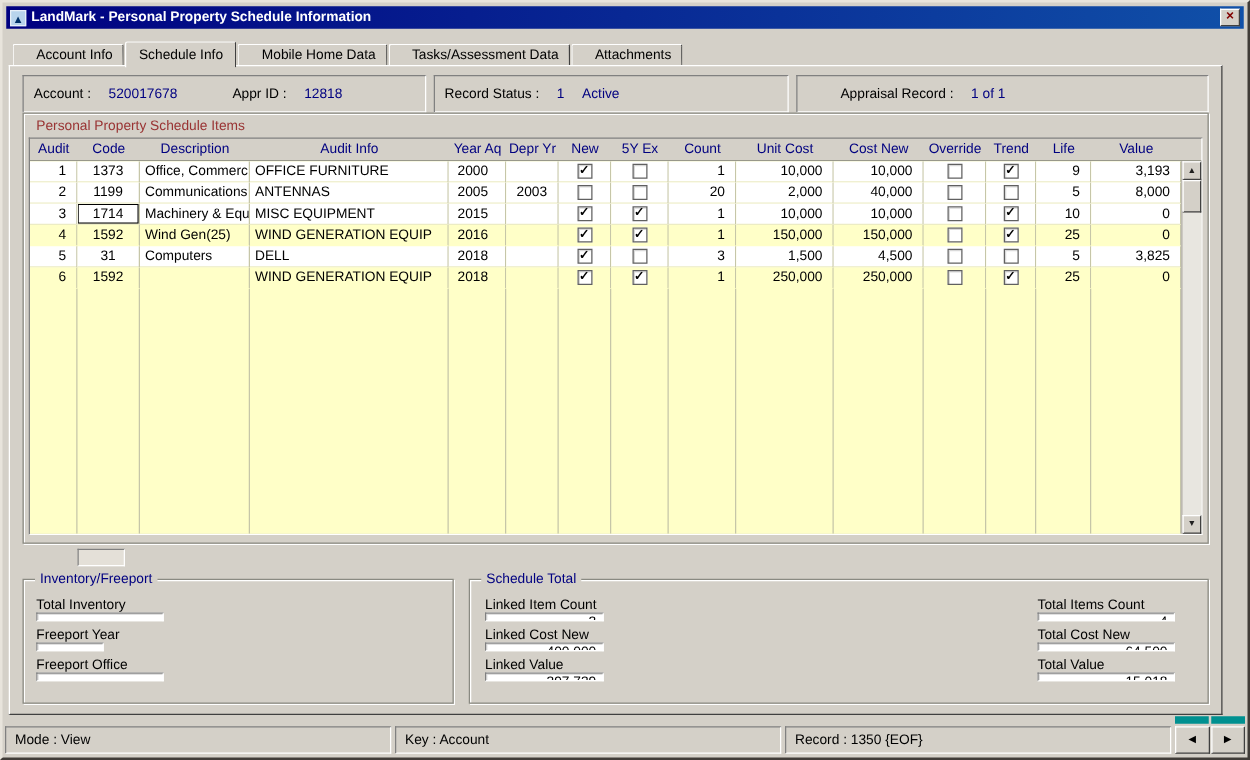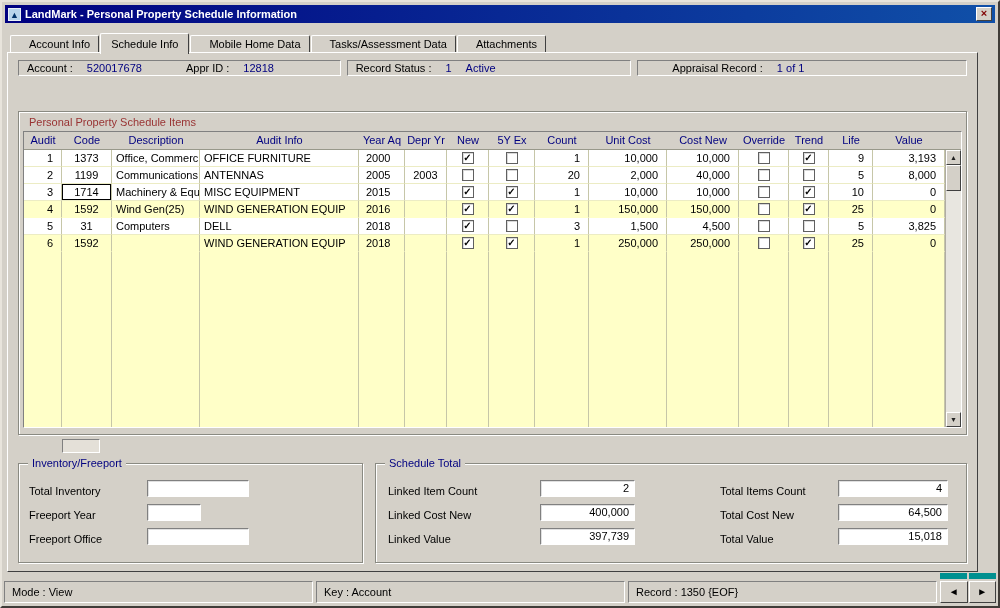--- a/index.html
+++ b/index.html
@@ -60,40 +60,40 @@
     background: #d4d0c8;
     padding: 7px 10px 6px 10px;
     display: flex; flex-direction: column;
   }
   .sunken {
     border: 1px solid;
     border-color: #808080 #fff #fff #808080;
     background: #d4d0c8;
   }
   
-  .header-bar { display: flex; gap: 6px; height: 16px; margin-bottom: 11px; flex: 0 0 auto; }
+  .header-bar { display: flex; gap: 6px; height: 30px; flex: 0 0 auto; }
   .hpanel { display: flex; align-items: center; padding: 0 8px; white-space: nowrap; overflow: hidden; }
   .hpanel.p1 { flex: 0 0 34%; }
   .hpanel.p2 { flex: 0 0 30%; }
   .hpanel.p3 { flex: 1 1 auto; padding-left: 34px; }
   .lbl { color: #000; }
   .val { color: #000080; margin-left: 14px; }
   .lbl.sp { margin-left: 44px; }
   
   .groupbox {
     border: 1px solid #8a8a82;
     box-shadow: inset 1px 1px 0 #ffffff, 1px 1px 0 #ffffff;
     position: relative;
   }
   .legend {
     position: absolute; top: -8px; left: 9px;
     background: #d4d0c8; padding: 0 4px; color: #000080; line-height: 14px;
   }
   
-  .items-group { flex: 1 1 auto; min-height: 0; display: flex; flex-direction: column; padding: 2px 4px 6px 4px; margin-top: 24px; }
+  .items-group { flex: 1 1 auto; min-height: 0; display: flex; flex-direction: column; padding: 2px 4px 6px 4px; }
   .items-caption { color: #993333; padding: 2px 0 3px 6px; flex: 0 0 auto; }
   .table-wrap {
     flex: 1 1 auto; min-height: 0;
     border: 1px solid; border-color: #808080 #fff #fff #808080;
     background: #d4d0c8;
     display: flex; flex-direction: column;
   }
   .grid-row {
     display: grid;
     grid-template-columns: 38px 50px 88px 1fr 46px 42px 42px 46px 54px 78px 72px 50px 40px 44px 72px;
@@ -144,21 +144,21 @@
     height: 26px; flex: 0 0 auto; background: #d4d0c8;
     border: 1px solid; border-color: #fff #404040 #404040 #fff;
   }
   .strack { flex: 1 1 auto; }
   
   .mini-row { height: 20px; flex: 0 0 auto; padding: 4px 0 0 44px; }
   .mini-input { display: inline-block; width: 38px; height: 14px; background: #e4e0d8; }
   
   .bottom-row { flex: 0 0 100px; display: flex; gap: 12px; margin-top: 8px; margin-bottom: 2px; }
   .inv-group { flex: 0 0 345px; padding: 14px 12px 6px 10px; }
-  .field-row { display: flex; align-items: flex-end; height: 19px; margin-bottom: 5px; }
+  .field-row { display: flex; align-items: flex-start; height: 19px; margin-bottom: 5px; flex-direction: column; }
   .field-row .flabel { width: 118px; flex: 0 0 auto; }
   .input {
     height: 17px; background: #fff;
     border: 1px solid; border-color: #808080 #fff #fff #808080;
     box-shadow: inset 1px 1px 0 rgba(0,0,0,0.12);
     line-height: 15px; padding: 0 5px;
     white-space: nowrap; overflow: hidden;
   }
   .num-input { text-align: right; }
   .w-lg { width: 102px; } .w-sm { width: 54px; }

